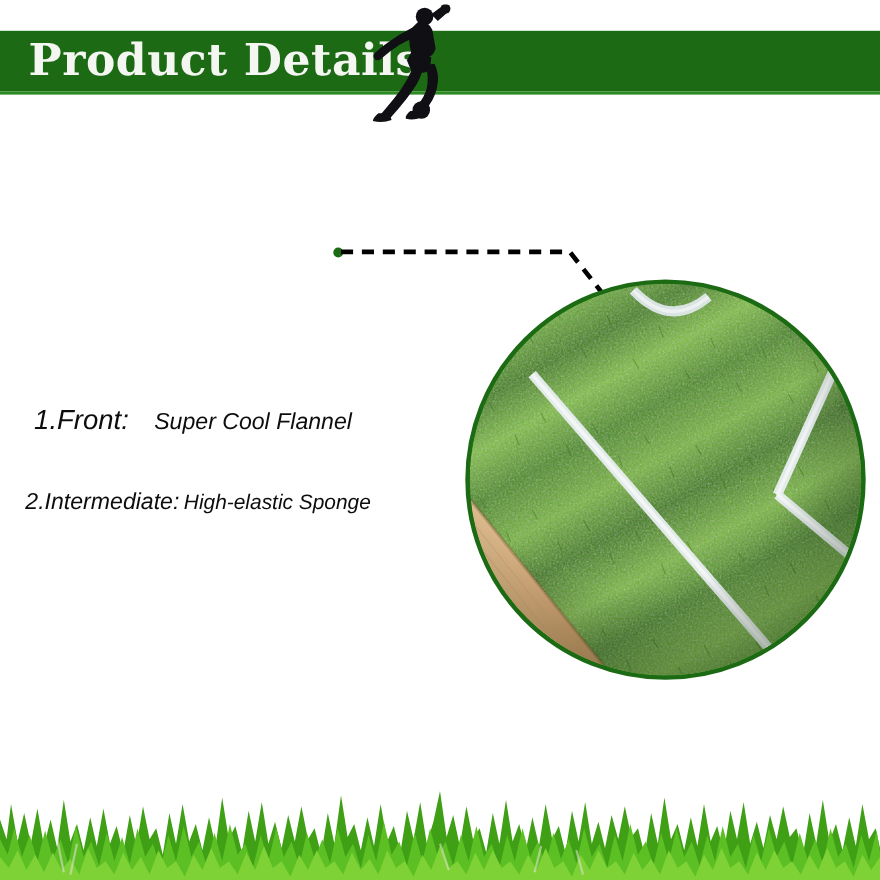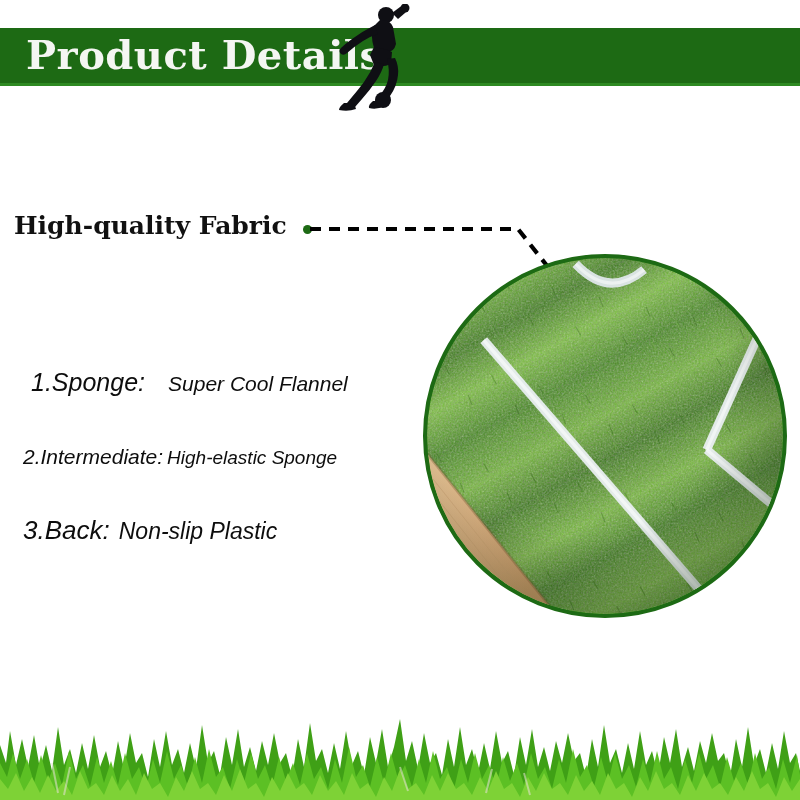--- a/index.html
+++ b/index.html
@@ -159,37 +159,33 @@
 
         <path d="M57 55 Q60 66 58 76 Q56 84 50 91 L45 97 Q42 101 46 103 Q50 105 53 101 L60 92 Q67 82 68 71 Q69 62 65 54 Z"></path>
 
         <path d="M43 97 Q38 101 39 104 Q47 106 54 102 L51 97 Z"></path>
 
         <circle cx="53" cy="96" r="8"></circle>
       </g>
     </svg>
   </div>
 
-  <div id="callout-label">High-quality Fabric</div>
   <div id="leader-dot"></div>
   <svg id="leader-line" viewBox="0 0 270 70" aria-hidden="true">
     <polyline points="10,14 218,14 248,52" fill="none" stroke="#000000" stroke-width="4.2" stroke-dasharray="11 8" stroke-linecap="butt"></polyline>
   </svg>
 
   <div class="spec" id="spec-1">
-    <span class="idx">1.</span><span class="nm">Sponge</span><span class="sep">:</span><span class="val">Super Cool Flannel</span>
+    <span class="idx">1.</span><span class="nm">Front</span><span class="sep">:</span><span class="val">Super Cool Flannel</span>
   </div>
 
   <div class="spec" id="spec-2">
     <span class="idx">2.</span><span class="nm">Intermediate</span><span class="sep">:</span><span class="val">High-elastic Sponge</span>
   </div>
 
-  <div class="spec" id="spec-3">
-    <span class="idx">3.</span><span class="nm">Back</span><span class="sep">:</span><span class="val">Non-slip Plastic</span>
-  </div>
 
   <div id="photo-circle">
     <svg id="photo-svg" viewBox="0 0 364 364" preserveAspectRatio="none" aria-hidden="true">
       <defs>
 
         <linearGradient id="stripes" x1="0" y1="0" x2="0.55" y2="1">
           <stop offset="0.00" stop-color="#4e9c26"></stop>
           <stop offset="0.07" stop-color="#76ba3a"></stop>
           <stop offset="0.14" stop-color="#3f7f1c"></stop>
           <stop offset="0.22" stop-color="#6fb436"></stop>

